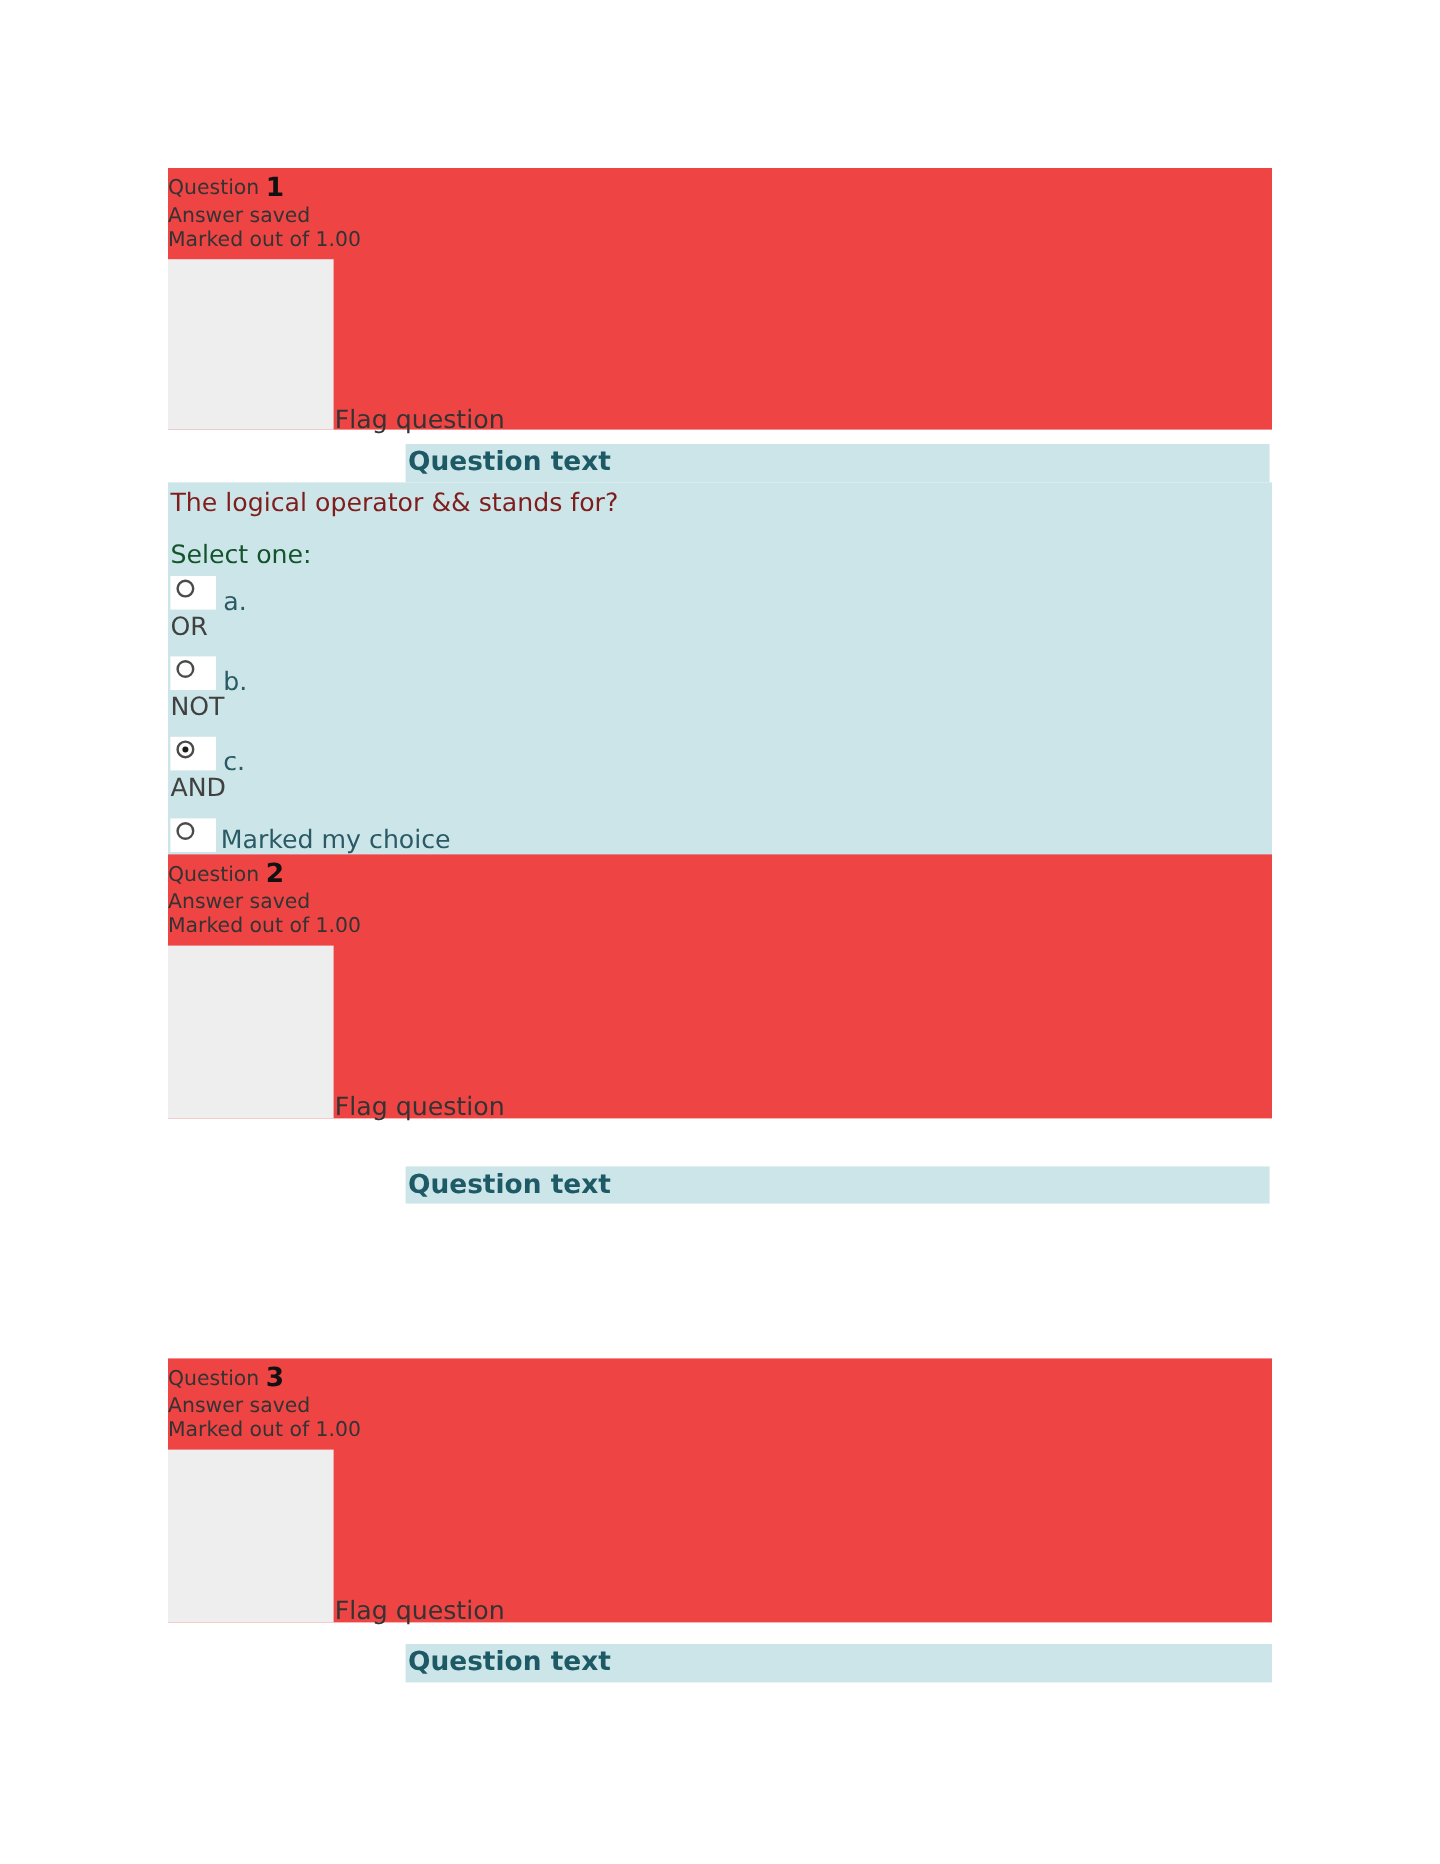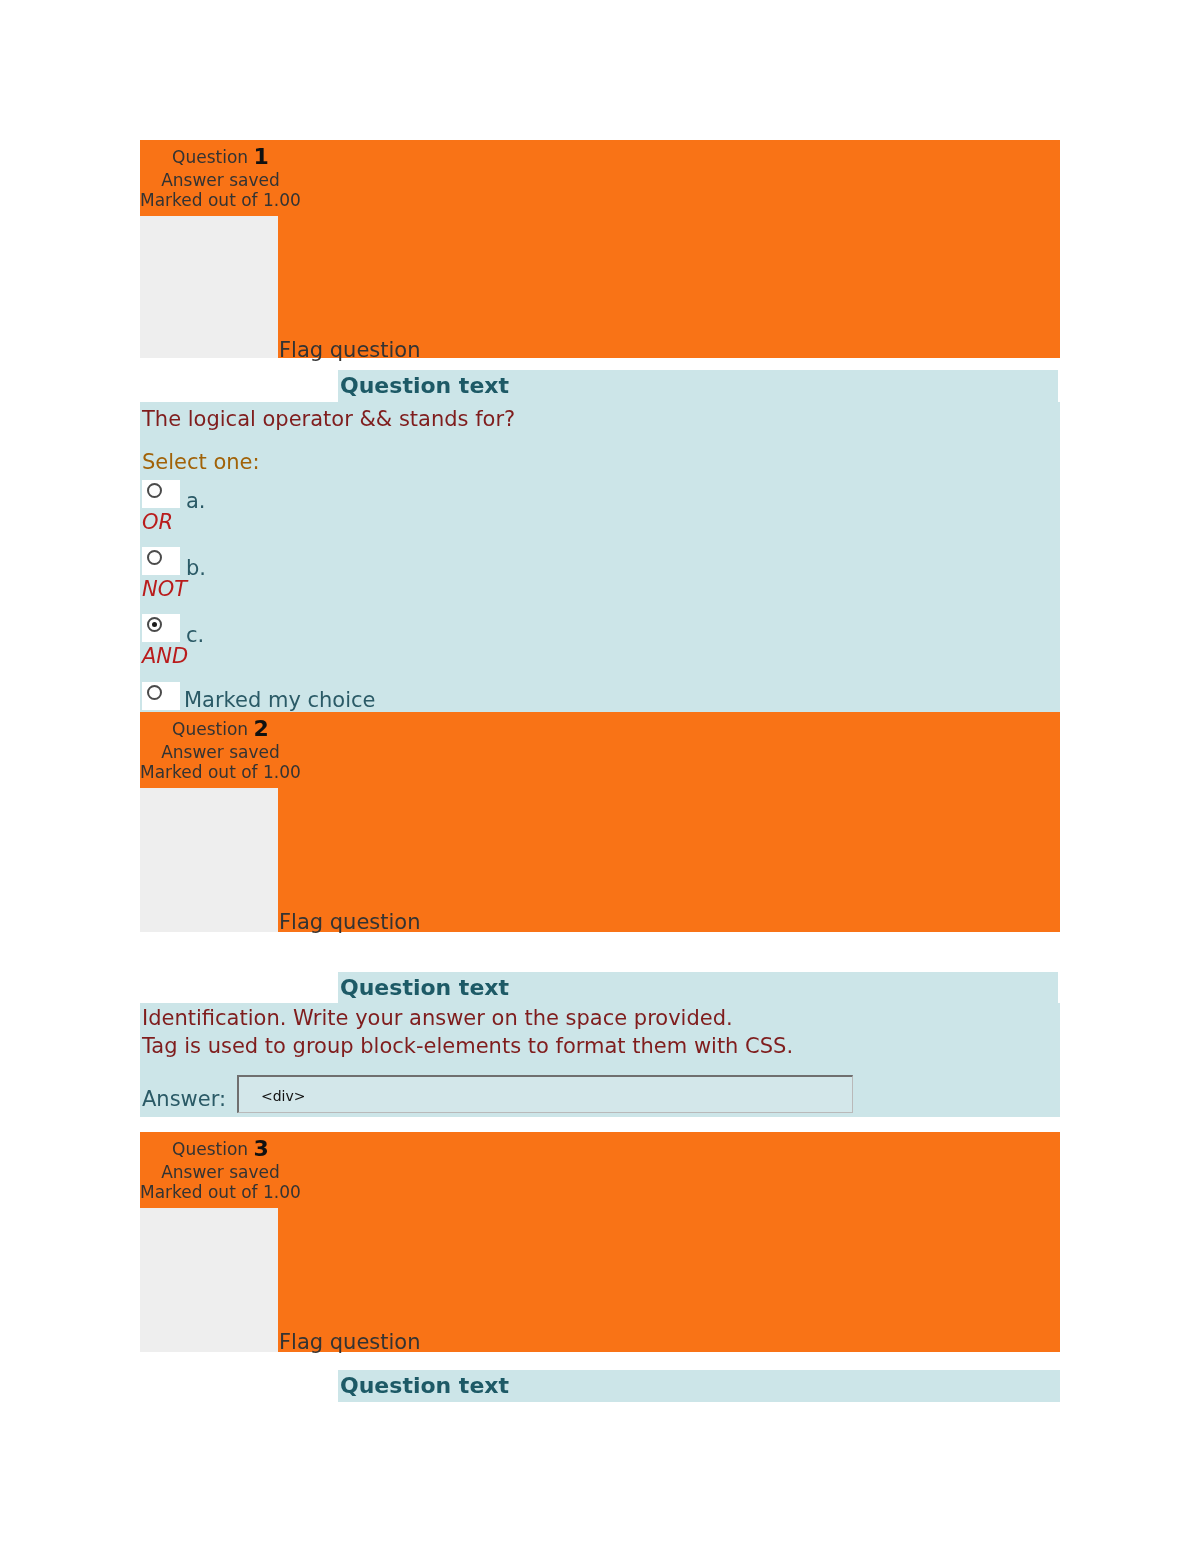--- a/index.html
+++ b/index.html
@@ -21,23 +21,22 @@
     left: 0; top: 0;
     width: 1200px;
     height: 1553px;
   }
 
   
   .qinfo {
     position: absolute;
     left: 140px;
     width: 920px;
-    background: #f97316;
+    background: #ef4444;
     box-sizing: border-box;
-    text-align: center;
   }
   .qinfo-inner-panel {
     position: absolute;
     left: 0;
     width: 138px;
     background: #eeeeee;
   }
   .qinfo-text {
     position: absolute;
     left: 0px;
@@ -117,21 +116,21 @@
     color: #2a5a66;
   }
   .q-prompt {
     font-size: 21px;
     color: #7f1d1d;
     line-height: 1.28;
     white-space: nowrap;
   }
   .select-one {
     font-size: 21px;
-    color: #a16207;
+    color: #14532d;
     white-space: nowrap;
   }
 
   
   .answer-row {
     position: absolute;
     left: 0;
     white-space: nowrap;
   }
   .radio-wrap {
@@ -169,23 +168,22 @@
     top: 9px;
     font-size: 21px;
     color: #2a5a66;
     white-space: nowrap;
   }
   .answer-value {
     position: absolute;
     left: 0px;
     top: 30px;
     font-size: 21px;
-    color: #b91c1c;
-    white-space: nowrap;
-    font-style: italic;
+    color: #404040;
+    white-space: nowrap;
   }
   .clear-choice-label {
     position: absolute;
     left: 42px;
     top: 6px;
     font-size: 21px;
     color: #2a5a66;
     white-space: nowrap;
   }
 
@@ -302,31 +300,20 @@
       <div class="q-grade">Marked out of 1.00</div>
     </div>
     <div class="flag-question" style="top:198px;">Flag question</div>
   </div>
 
   <div class="qtext-headerrow" style="top:972px; height:31px;">
     <div class="qtext-header-band"></div>
     <div class="qtext-header-label">Question text</div>
   </div>
 
-  <div class="qcontent" style="top:1003px; height:114px;">
-    <div class="qbody" style="height:114px;">
-
-      <div class="q-prompt" style="position:absolute; left:0px; top:2px;">Identification. Write your answer on the space provided.</div>
-      <div class="q-prompt" style="position:absolute; left:0px; top:30px;">Tag is used to group block-elements to format them with CSS.</div>
-
-      <div class="answer-label" style="top:84px;">Answer:</div>
-
-      <input class="answer-input" type="text" style="left: 95px; top: 72px; width: 616px; height: 38px;" value="&lt;div&gt;">
-    </div>
-  </div>
 
   <div class="qinfo" style="top:1132px; height:220px;padding-left:36px;">
     <div class="qinfo-inner-panel" style="top:76px; height:144px;"></div>
     <div class="qinfo-text">
       <div class="q-number-line">
         <span>Question</span>
         <span class="qnum">3</span>
       </div>
       <div class="q-state">Answer saved</div>
       <div class="q-grade">Marked out of 1.00</div>

